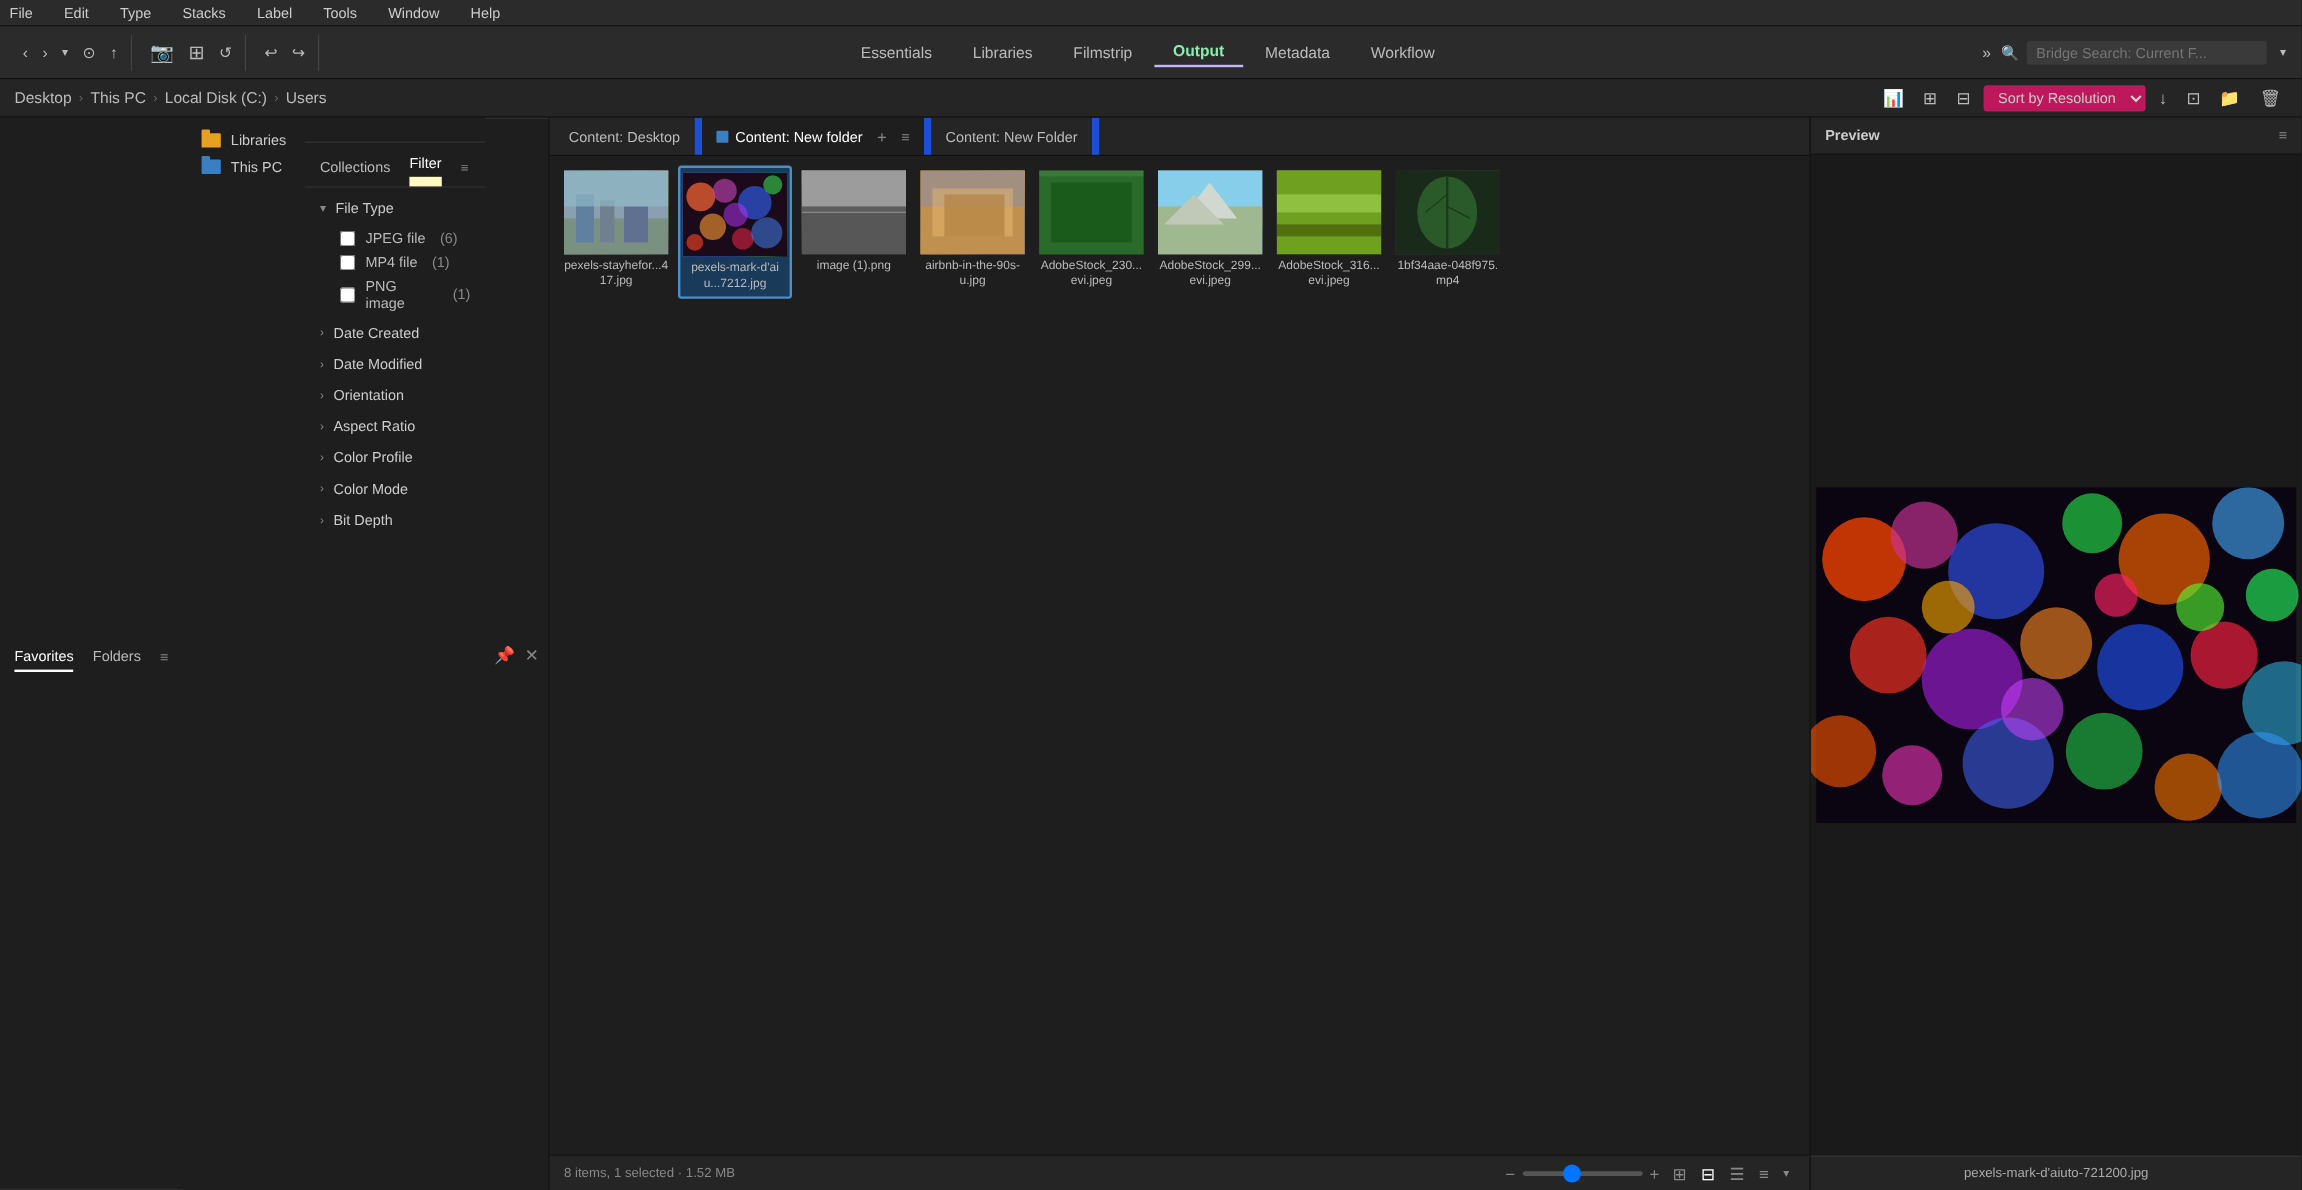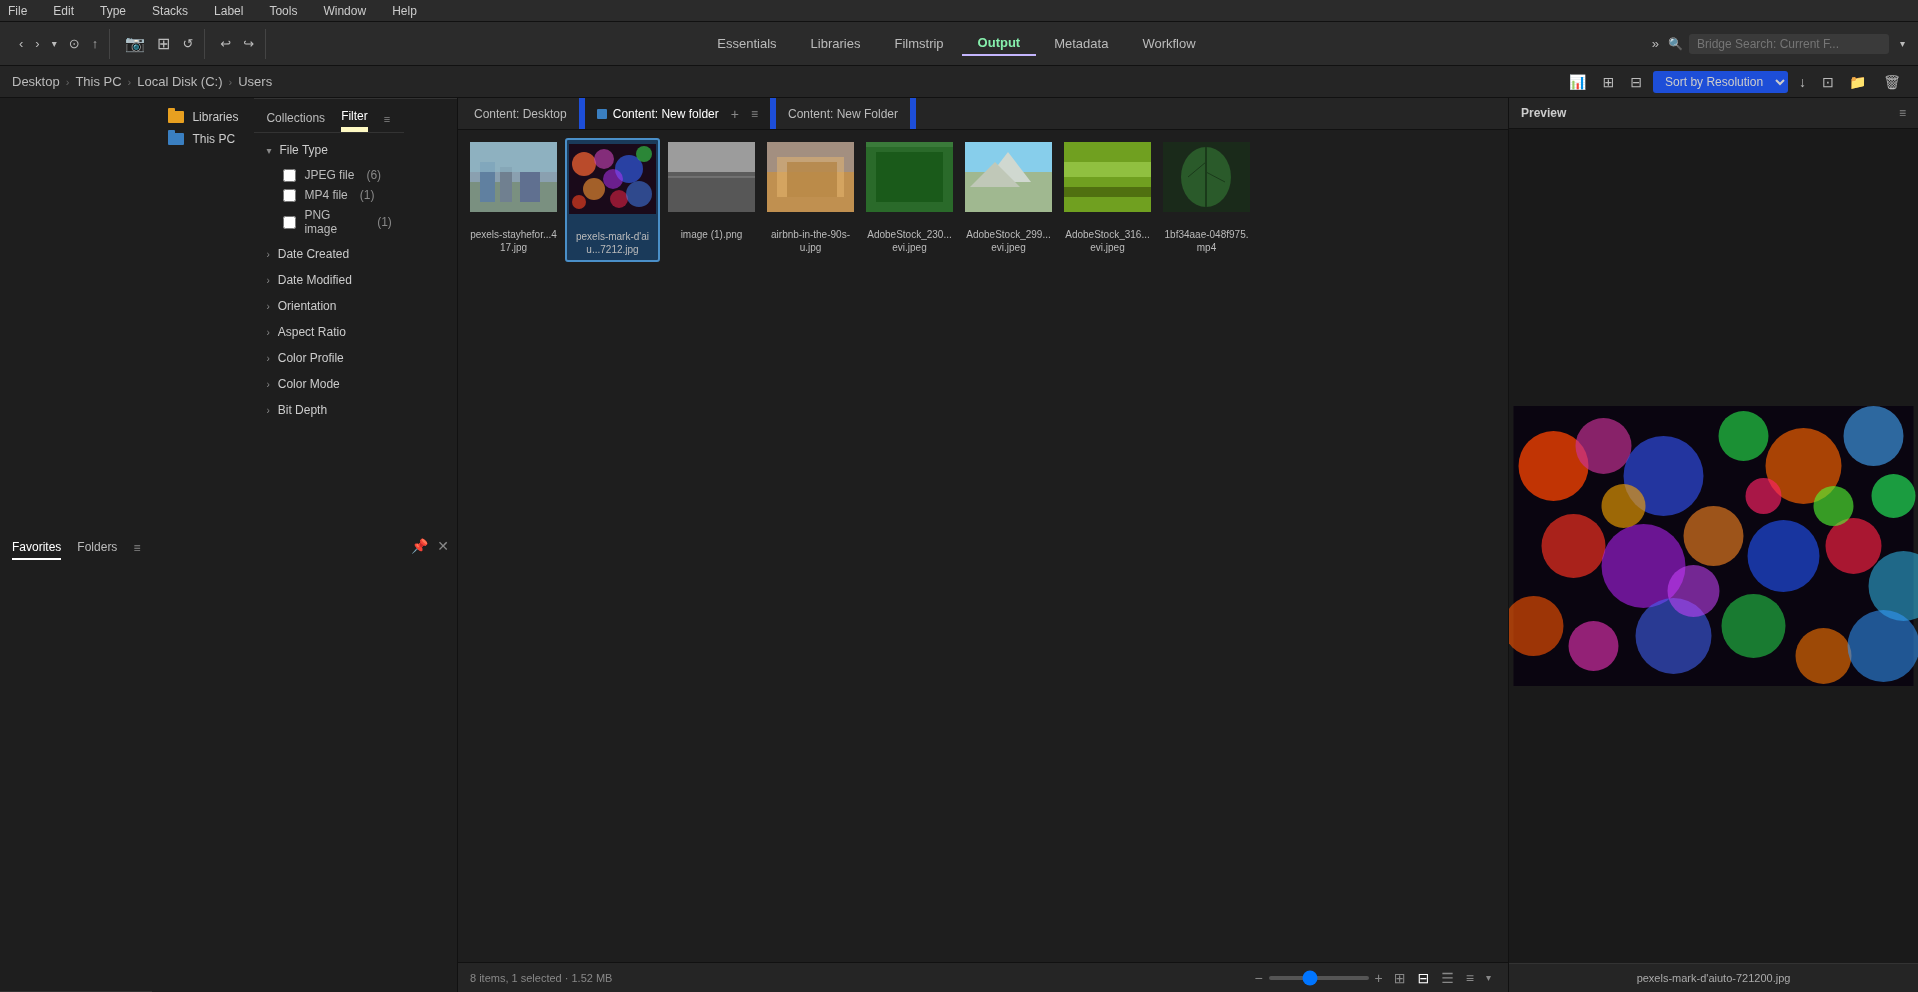--- a/index.html
+++ b/index.html
@@ -19,21 +19,21 @@
     .nav-tab.active { color: #86efac; border-bottom: 2px solid #c4b5fd; font-weight: bold; }
     .toolbar-right { display: flex; align-items: center; gap: 6px; margin-left: auto; }
     .search-box { background: #3a3a3a; border: none; color: #ccc; padding: 3px 8px; border-radius: 3px; width: 200px; font-size: 12px; }
 
     
     .breadcrumb-bar { background: #252525; display: flex; align-items: center; height: 32px; padding: 0 12px; border-bottom: 1px solid #111; flex-shrink: 0; gap: 6px; }
     .breadcrumb-item { color: #bbb; cursor: pointer; font-size: 13px; }
     .breadcrumb-sep { color: #666; font-size: 11px; }
     .breadcrumb-tools { margin-left: auto; display: flex; align-items: center; gap: 6px; }
     .bc-btn { background: none; border: none; color: #bbb; cursor: pointer; font-size: 14px; padding: 2px 5px; }
-    .sort-select { background: #1d4ed8; border: none; color: #ccc; padding: 3px 8px; font-size: 12px; border-radius: 3px; cursor: pointer; }
+    .sort-select { background: #be185d; border: none; color: #ccc; padding: 3px 8px; font-size: 12px; border-radius: 3px; cursor: pointer; }
 
     
     .main-area { display: flex; flex: 1; overflow: hidden; }
 
     
     .left-panel { width: 458px; display: flex; flex-direction: row; background: #1e1e1e; border-right: 1px solid #111; flex-shrink: 0; }
 
     
     .fav-tabs { display: flex; align-items: center; padding: 6px 12px 0; gap: 16px; border-bottom: 1px solid #333; }
     .fav-tab { color: #bbb; cursor: pointer; padding: 4px 0; font-size: 12px; border-bottom: 2px solid transparent; }
@@ -42,24 +42,24 @@
 
     .fav-list { padding: 8px 8px; }
     .fav-item { display: flex; align-items: center; gap: 8px; padding: 4px 8px; cursor: pointer; border-radius: 3px; }
     .fav-icon { width: 16px; height: 14px; }
     .folder-icon-yellow { background: #e8a020; border-radius: 1px; width: 16px; height: 12px; position: relative; }
     .folder-icon-yellow::before { content:''; position:absolute; top:-3px; left:0; width:7px; height:4px; background:#e8a020; border-radius:1px 1px 0 0; }
     .folder-icon-blue { background: #3a7fc1; border-radius: 1px; width: 16px; height: 12px; position: relative; }
     .folder-icon-blue::before { content:''; position:absolute; top:-3px; left:0; width:7px; height:4px; background:#3a7fc1; border-radius:1px 1px 0 0; }
 
     
-    .filter-section { flex: 1; overflow-y: auto; border-top: 1px solid #333; }
+    .filter-section { flex: 1; overflow-y: auto; border-top: 1px solid #333; margin-top: 20px; }
     .filter-tabs { display: flex; align-items: center; padding: 6px 12px 0; gap: 16px; border-bottom: 1px solid #333; }
     .filter-tab { color: #bbb; cursor: pointer; padding: 4px 0; font-size: 12px; border-bottom: 2px solid transparent; }
-    .filter-tab.active { color: #fff; border-bottom: 5px solid #fef9c3; }
+    .filter-tab.active { color: #fff; border-bottom: 8px solid #fef9c3; }
 
     .filter-list { padding: 4px 0; overflow-y: auto; }
     .filter-section-header { display: flex; align-items: center; padding: 6px 12px; cursor: pointer; font-size: 12px; color: #ccc; }
     .filter-chevron { margin-right: 8px; font-size: 10px; color: #888; }
     .filter-children { padding: 2px 0 2px 17px; }
     .filter-child { display: flex; align-items: center; gap: 8px; padding: 3px 12px; font-size: 12px; color: #bbb; }
     .filter-child input[type=checkbox] { width: 13px; height: 13px; }
     .filter-count { color: #888; margin-left: 4px; }
 
     .panel-footer { display: flex; align-items: center; justify-content: flex-end; padding: 4px 8px; border-top: 1px solid #333; gap: 8px; }
@@ -74,21 +74,21 @@
     .content-tab.active { background: #1e1e1e; color: #fff; }
     .tab-add { color: #888; cursor: pointer; padding: 0 6px; font-size: 14px; }
     .tab-menu { color: #888; cursor: pointer; font-size: 12px; }
     .tab-blue-dot { width: 10px; height: 10px; background: #3a7fc1; border-radius: 1px; flex-shrink: 0; }
 
     
     .thumbnails-area { flex: 1; overflow-y: auto; padding: 8px; display: flex; flex-wrap: wrap; align-content: flex-start; gap: 4px; }
     .thumb-item { display: flex; flex-direction: column; align-items: center; cursor: pointer; padding: 4px; border-radius: 3px; width: 95px; }
     .thumb-item.selected { background: #2a4a6a; border: 1px solid #3a7fc1; }
     .thumb-img { width: 87px; height: 70px; object-fit: cover; background: #333; display: flex; align-items: center; justify-content: center; overflow: hidden; }
-    .thumb-label { font-size: 10px; color: #bbb; text-align: center; margin-top: 16px; max-width: 87px; word-break: break-all; line-height: 1.3; }
+    .thumb-label { font-size: 10px; color: #bbb; text-align: center; margin-top: 3px; max-width: 87px; word-break: break-all; line-height: 1.3; }
 
     
     .th-city { background: linear-gradient(135deg, #7aa0c0 0%, #b0c4d0 40%, #c8a87a 60%, #8ab05a 80%, #556070 100%); }
     .th-bokeh { background: radial-gradient(circle at 30% 40%, #ff6633 0%, #cc44bb 30%, #3366ff 60%, #33bb44 80%, #1a1a2e 100%); }
     .th-fog { background: linear-gradient(180deg, #c0c0c0 0%, #888 40%, #666 60%, #444 100%); }
     .th-airbnb { background: linear-gradient(135deg, #c09050 20%, #e8b870 50%, #8080a0 80%); }
     .th-green { background: #2a6a2a; }
     .th-mountain { background: linear-gradient(180deg, #87ceeb 0%, #a0c8e8 30%, #c8d8b8 60%, #8098b0 80%); }
     .th-greenstripe { background: linear-gradient(180deg, #90c040 0%, #70a020 50%, #507010 100%); }
     .th-leaf { background: linear-gradient(135deg, #1a2a1a 0%, #2a4a2a 40%, #1a3a1a 100%); }

